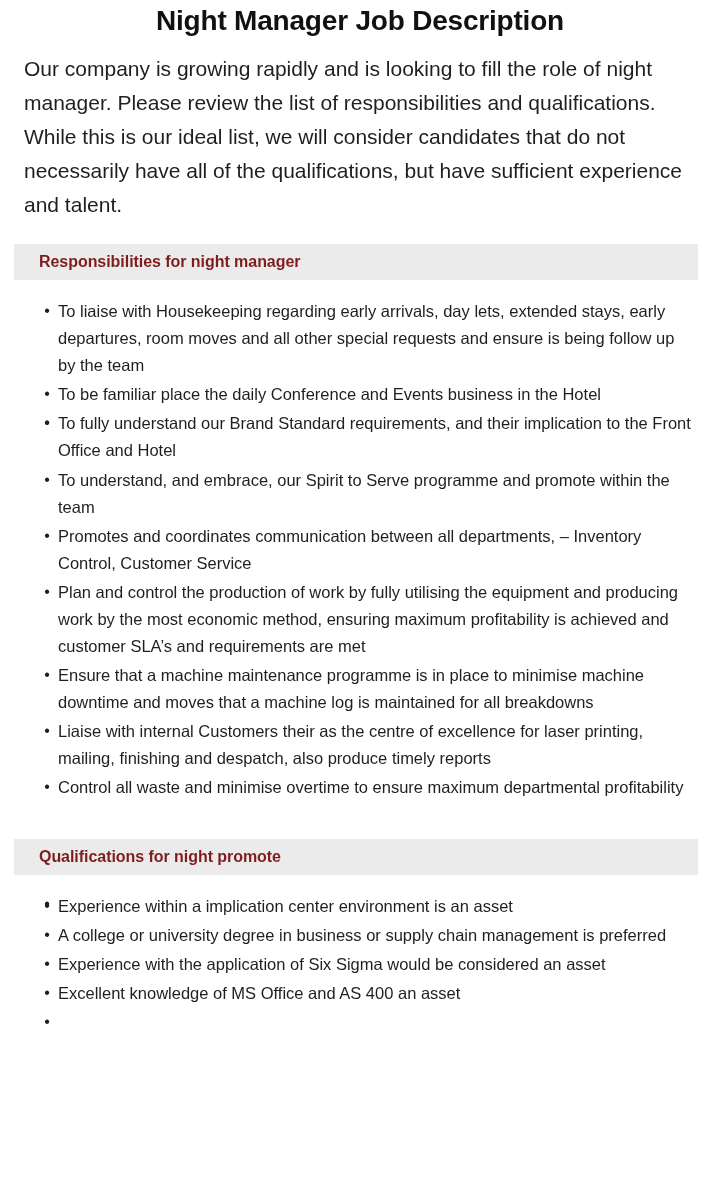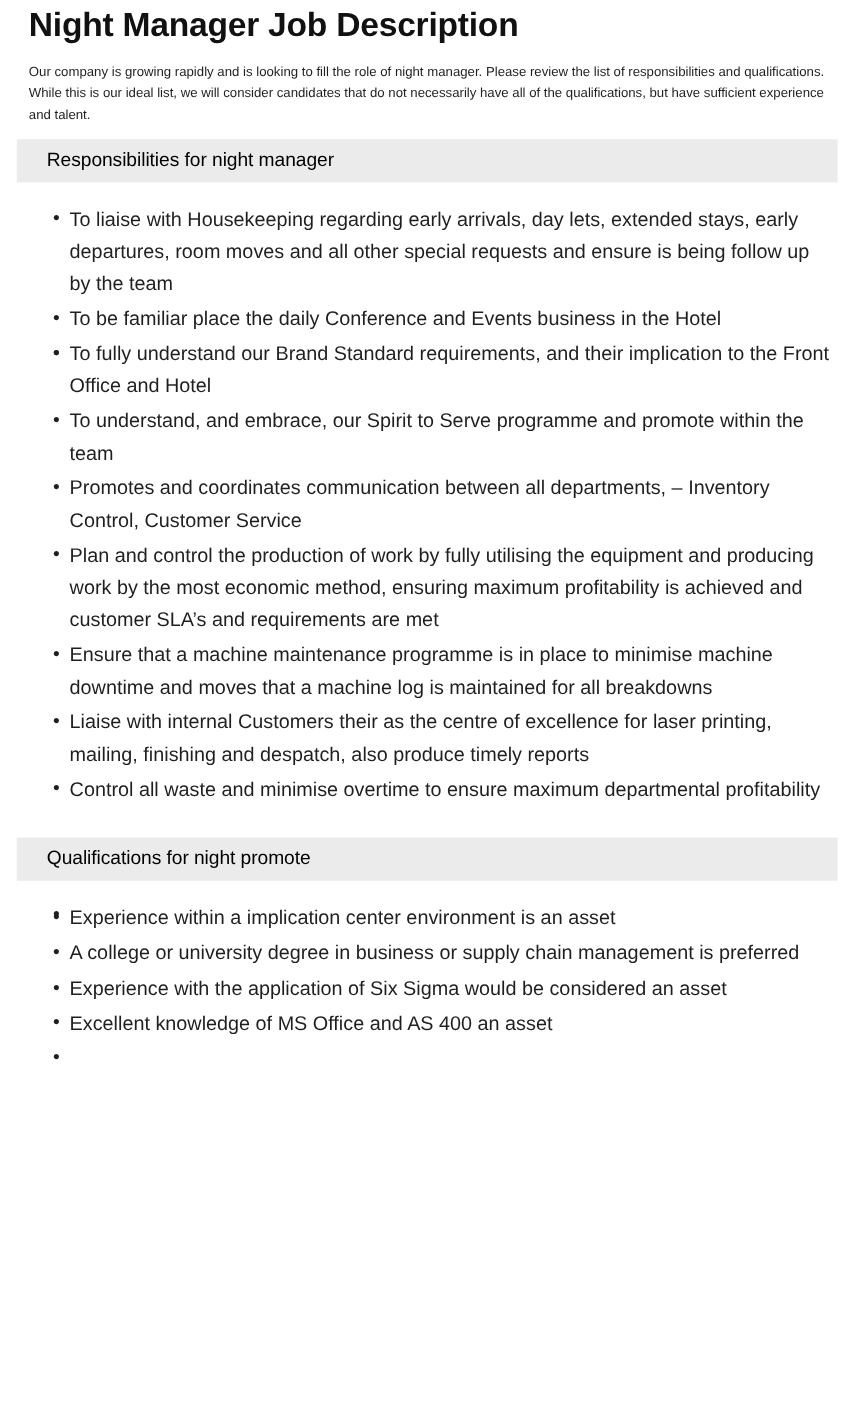--- a/index.html
+++ b/index.html
@@ -16,45 +16,45 @@
   }
   .page {
     width: 720px;
     box-sizing: border-box;
     padding: 0;
     position: relative;
   }
   .doc-title {
     font-size: 28px;
     font-weight: bold;
-    text-align: left;
+    text-align: center;
     color: #111111;
     letter-spacing: -0.2px;
     margin: 0;
     padding: 4px 24px 14px 24px;
     line-height: 1.22;
   }
   .intro {
-    font-size: 11px;
+    font-size: 21px;
     line-height: 1.62;
     color: #1f1f1f;
     margin: 0;
     padding: 0 24px 0 24px;
     max-width: 672px;
   }
   .section {
     margin: 0;
   }
   .section-header {
     background: #ebebeb;
-    margin: 10px 22px 0 14px;
+    margin: 22px 22px 0 14px;
     padding: 9px 0 9px 25px;
     font-size: 16px;
-    font-weight: normal;
-    color: #000000;
+    font-weight: bold;
+    color: #7f1d1d;
     letter-spacing: -0.05px;
     box-sizing: border-box;
   }
   ul.section-list {
     list-style: none;
     margin: 0;
     padding: 16px 26px 0 58px;
   }
   ul.section-list li {
     position: relative;

